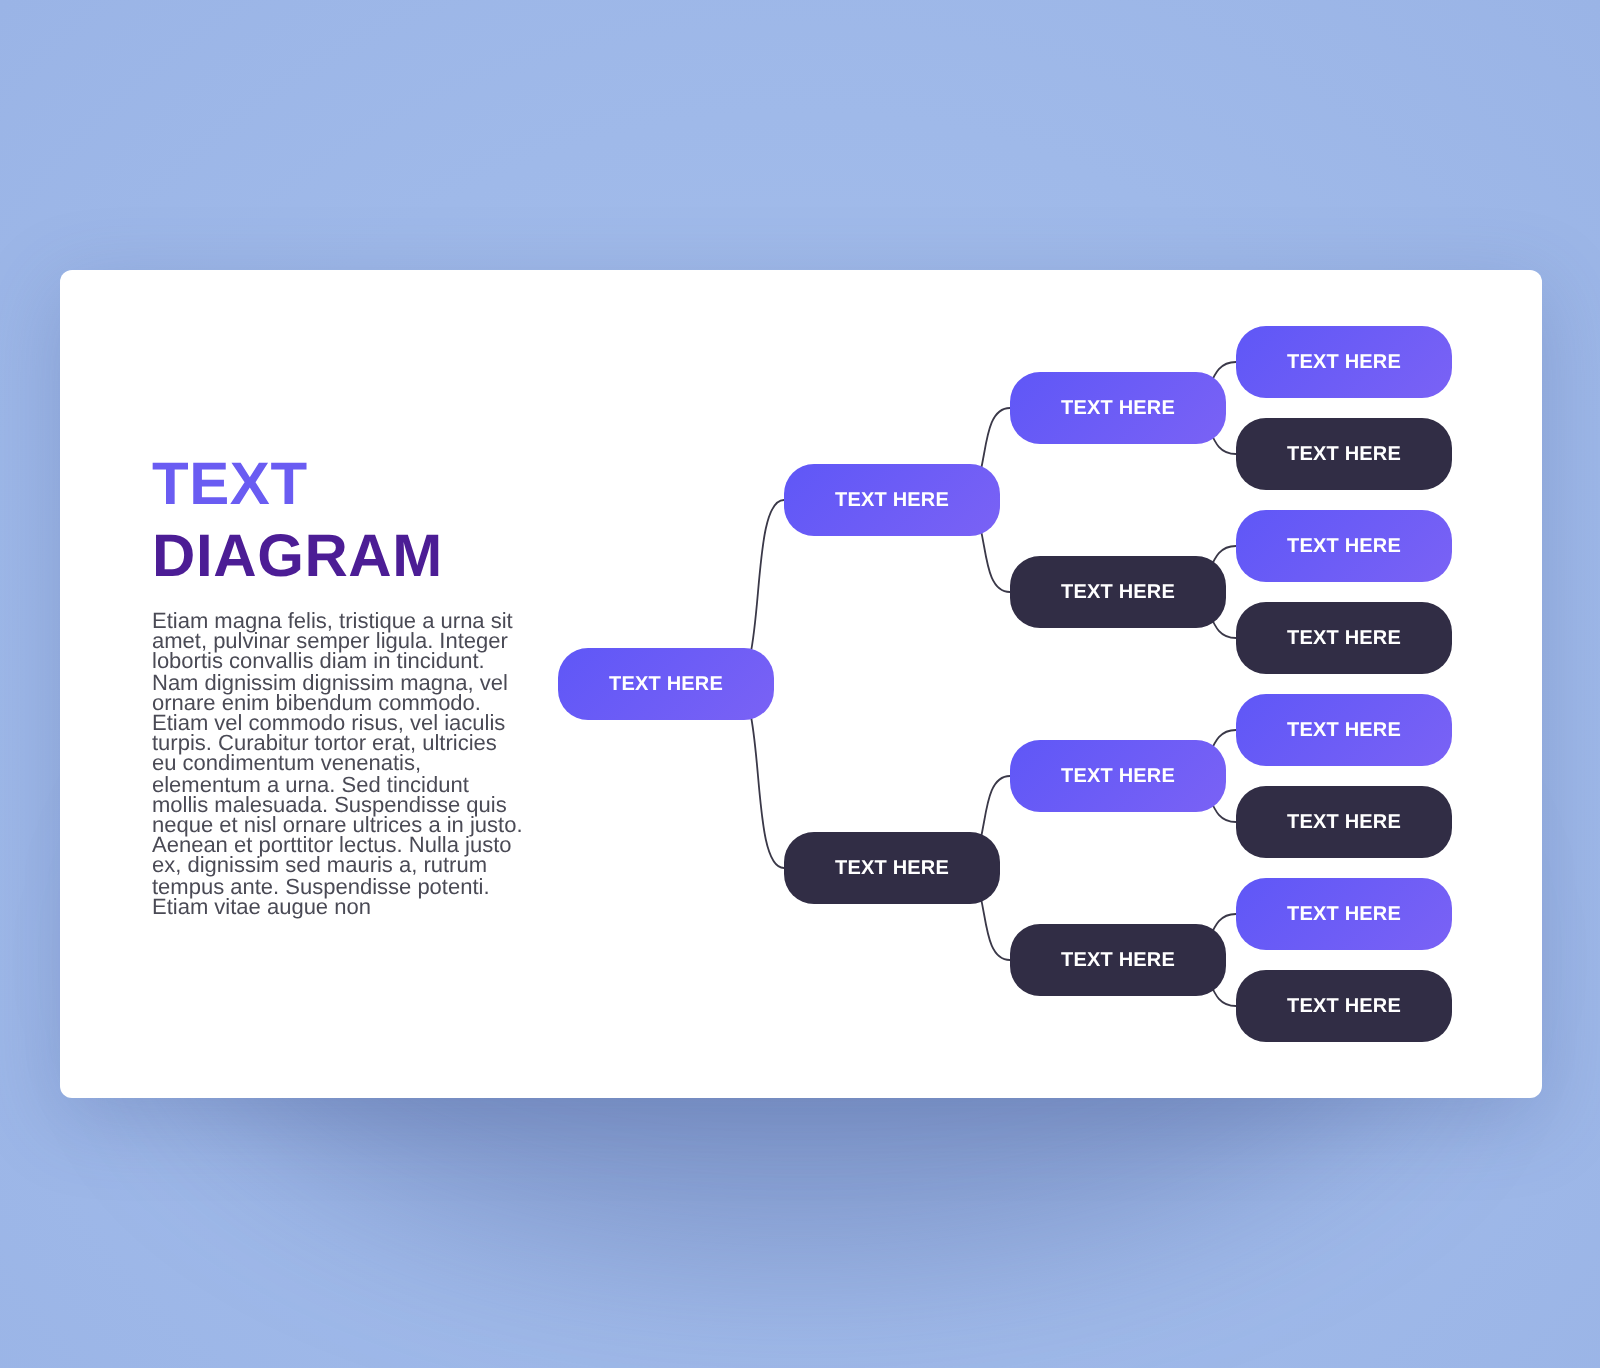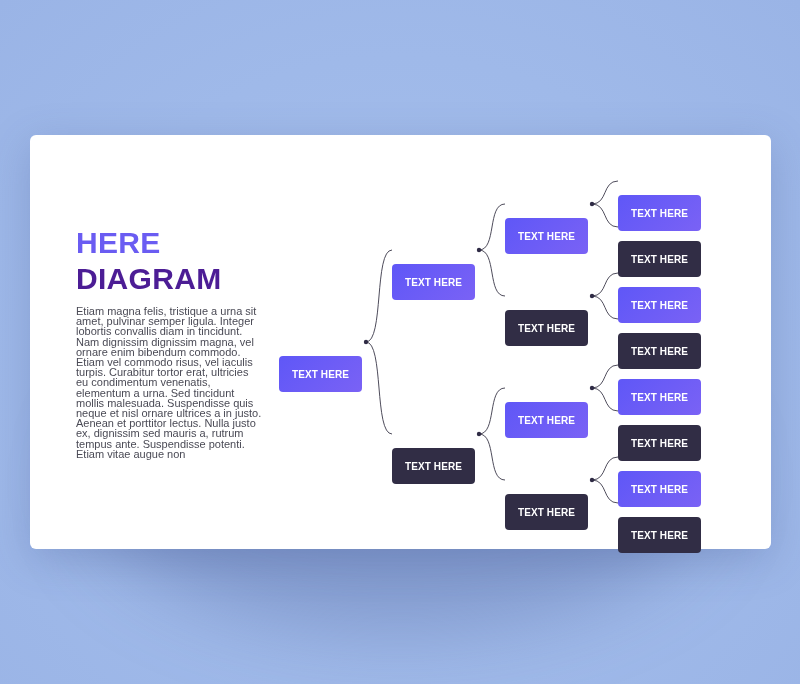--- a/index.html
+++ b/index.html
@@ -28,36 +28,35 @@
     position:absolute; left:76px; top:262px;
     font-size:30px; font-weight:700; color:#4c1d95; letter-spacing:0.3px;
     line-height:34px;
   }
   .body-text {
     position:absolute; left:76px; top:306px; width:186px;
     font-size:11px; line-height:10.2px; color:#4a4a55;
   }
   svg.links { position:absolute; left:0; top:0; width:800px; height:684px; pointer-events:none; }
   .node {
-    position:absolute; width:83px; height:36px; border-radius:4px;
+    position:absolute; width:108px; height:36px; border-radius:15px;
     display:flex; align-items:center; justify-content:center;
     font-size:10px; font-weight:700; color:#ffffff; letter-spacing:0.1px;
     cursor:pointer;
-    margin-top:32px;
   }
   .node.purple { background: linear-gradient(135deg, #5f57f7 0%, #7a62f5 100%); }
   .node.dark { background:#312d45; }
 </style>
 </head>
 <body>
 
 <div class="shadow"></div>
 <div class="card"></div>
 
-<div class="title-line1">HERE</div>
+<div class="title-line1">TEXT</div>
 <div class="title-line2">DIAGRAM</div>
 <div class="body-text">Etiam magna felis, tristique a urna sit amet, pulvinar semper ligula. Integer lobortis convallis diam in tincidunt. Nam dignissim dignissim magna, vel ornare enim bibendum commodo. Etiam vel commodo risus, vel iaculis turpis. Curabitur tortor erat, ultricies eu condimentum venenatis, elementum a urna. Sed tincidunt mollis malesuada. Suspendisse quis neque et nisl ornare ultrices a in justo. Aenean et porttitor lectus. Nulla justo ex, dignissim sed mauris a, rutrum tempus ante. Suspendisse potenti. Etiam vitae augue non</div>
 
 <svg class="links" viewBox="0 0 800 684">
   <g fill="none" stroke="#3a3848" stroke-width="0.9">
 
     <path d="M366 342 C 384 342, 374 250, 392 250"></path>
     <path d="M366 342 C 384 342, 374 434, 392 434"></path>
 
     <path d="M479 250 C 497 250, 487 204, 505 204"></path>

